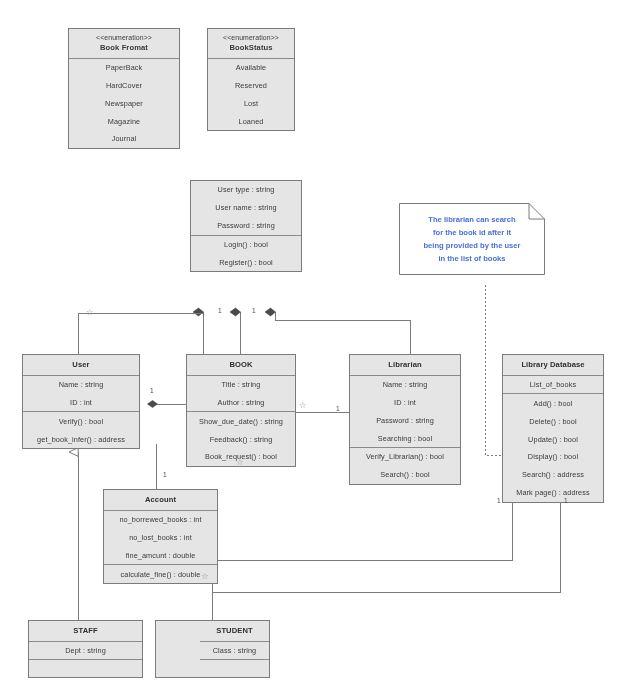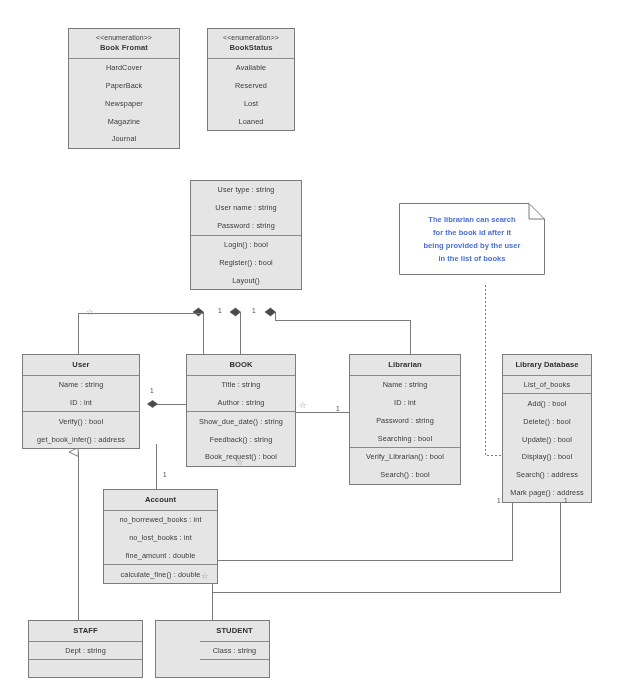--- a/index.html
+++ b/index.html
@@ -133,22 +133,22 @@
       <path d="M560,492 L560,592 L212,592"></path>
     </g>
   </svg>
 
   <div class="umlbox" style="left:68px;top:28px;width:112px;">
     <div class="sect">
       <div class="row stereo">&lt;&lt;enumeration&gt;&gt;</div>
       <div class="row stereoname">Book Fromat</div>
     </div>
     <div class="sect">
+      <div class="row">PaperBack</div>
       <div class="row">HardCover</div>
-      <div class="row">PaperBack</div>
       <div class="row">Newspaper</div>
       <div class="row">Magazine</div>
       <div class="row">Journal</div>
     </div>
   </div>
 
   <div class="umlbox" style="left:207px;top:28px;width:88px;">
     <div class="sect">
       <div class="row stereo">&lt;&lt;enumeration&gt;&gt;</div>
       <div class="row stereoname">BookStatus</div>
@@ -164,21 +164,20 @@
 
   <div class="umlbox" style="left:190px;top:180px;width:112px;">
     <div class="sect">
       <div class="row">User type : string</div>
       <div class="row">User name : string</div>
       <div class="row">Password : string</div>
     </div>
     <div class="sect">
       <div class="row">Login() : bool</div>
       <div class="row">Register() : bool</div>
-      <div class="row">Layout()</div>
     </div>
   </div>
 
   <div class="note" style="left:399px;top:203px;width:146px;height:72px;border-radius:18px;">
     <svg class="notebody" viewBox="0 0 146 72" preserveAspectRatio="none">
       <path d="M0.5,0.5 L130,0.5 L145.5,16 L145.5,71.5 L0.5,71.5 Z" fill="#ffffff" stroke="#7b7b7b" stroke-width="1"></path>
       <path d="M130,0.5 L130,16 L145.5,16" fill="none" stroke="#7b7b7b" stroke-width="1"></path>
     </svg>
     <div class="txt">
       <span>The librarian can search</span>
@@ -226,21 +225,21 @@
       <div class="row">ID : int</div>
       <div class="row">Password : string</div>
       <div class="row">Searching : bool</div>
     </div>
     <div class="sect">
       <div class="row">Verify_Librarian() : bool</div>
       <div class="row">Search() : bool</div>
     </div>
   </div>
 
-  <div class="umlbox" style="left:502px;top:354px;width:90px;">
+  <div class="umlbox" style="left:502px;top:354px;width:102px;">
     <div class="sect">
       <div class="row title">Library Database</div>
     </div>
     <div class="sect">
       <div class="row">List_of_books</div>
     </div>
     <div class="sect">
       <div class="row">Add() : bool</div>
       <div class="row">Delete() : bool</div>
       <div class="row">Update() : bool</div>

